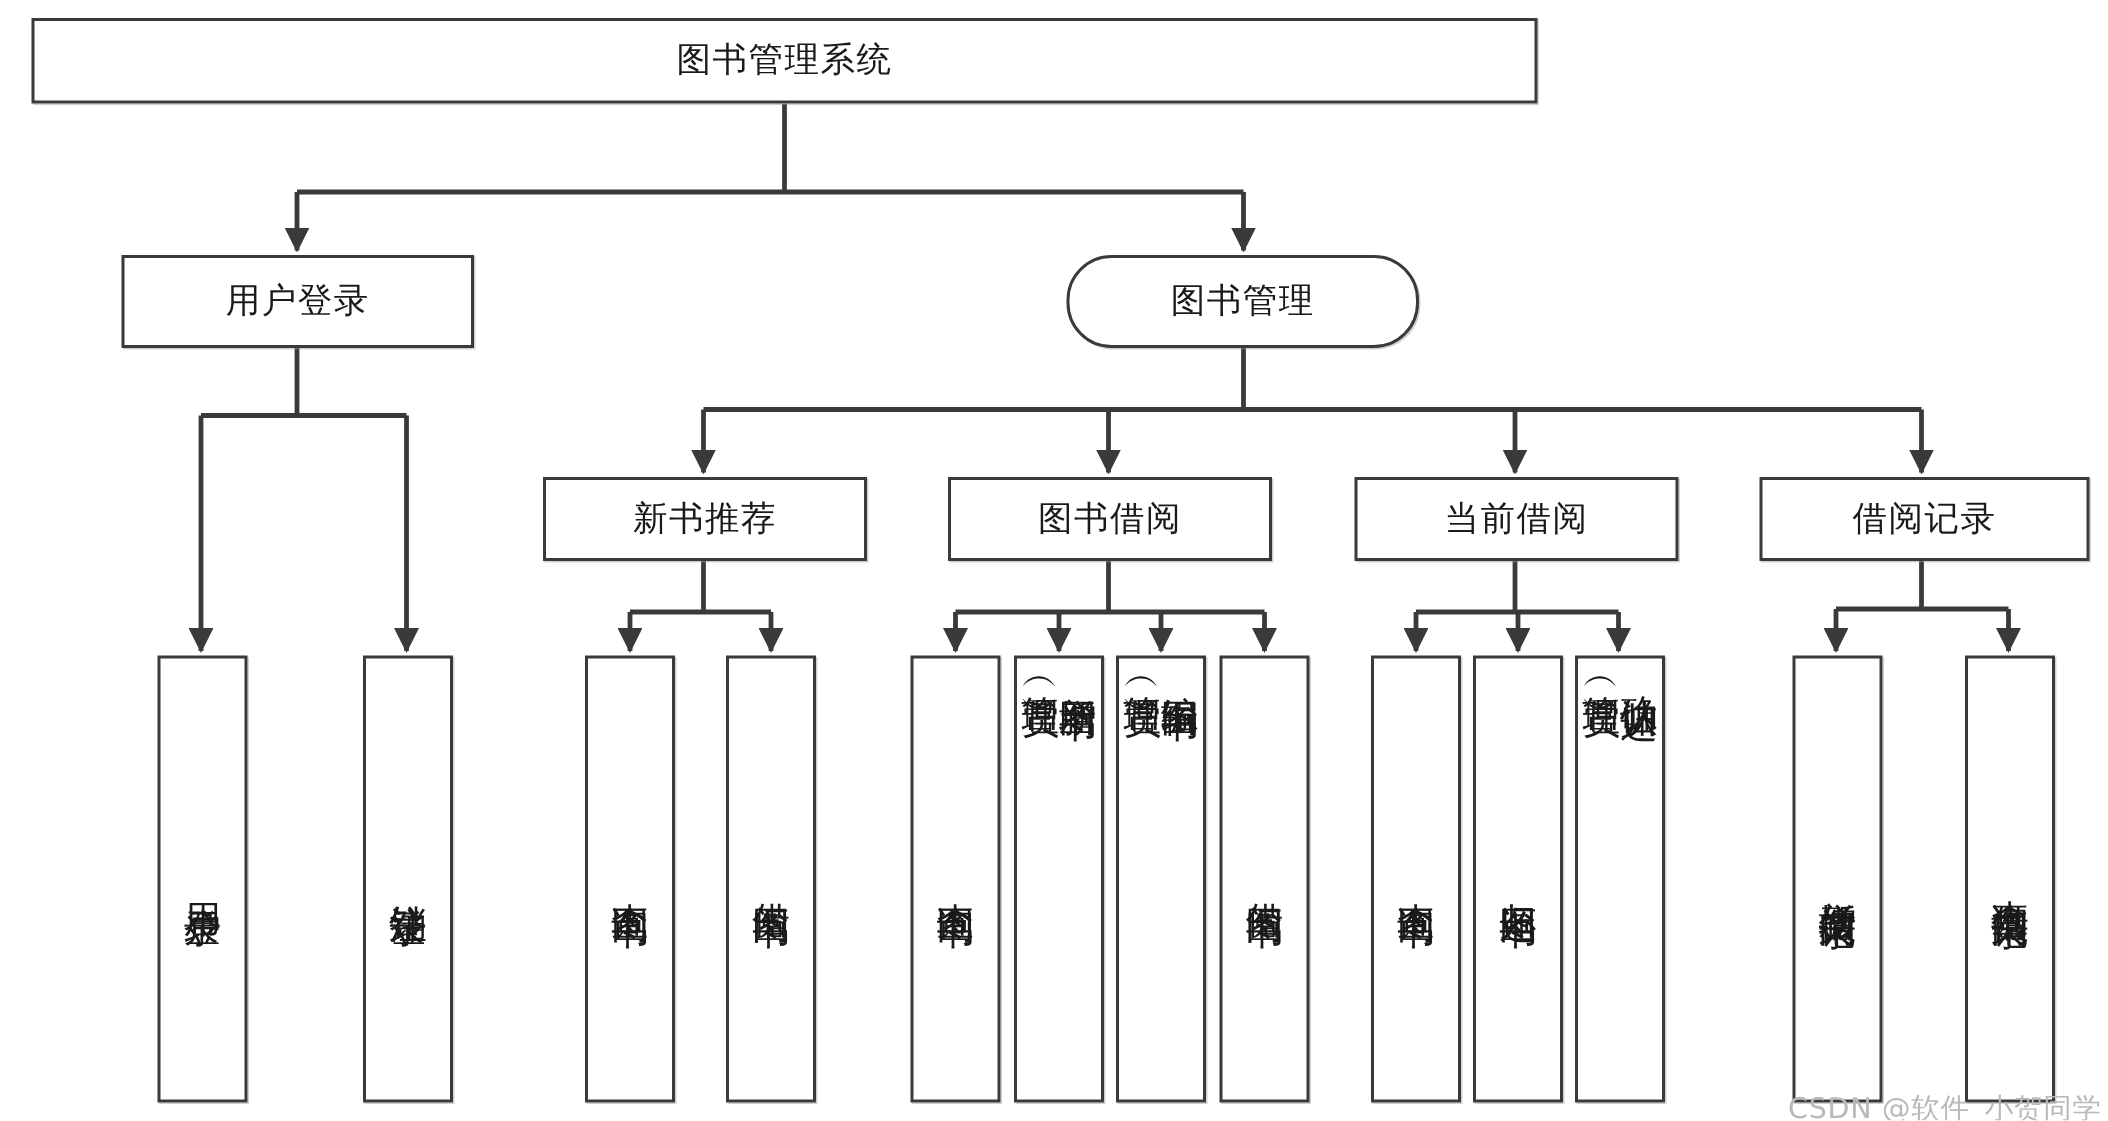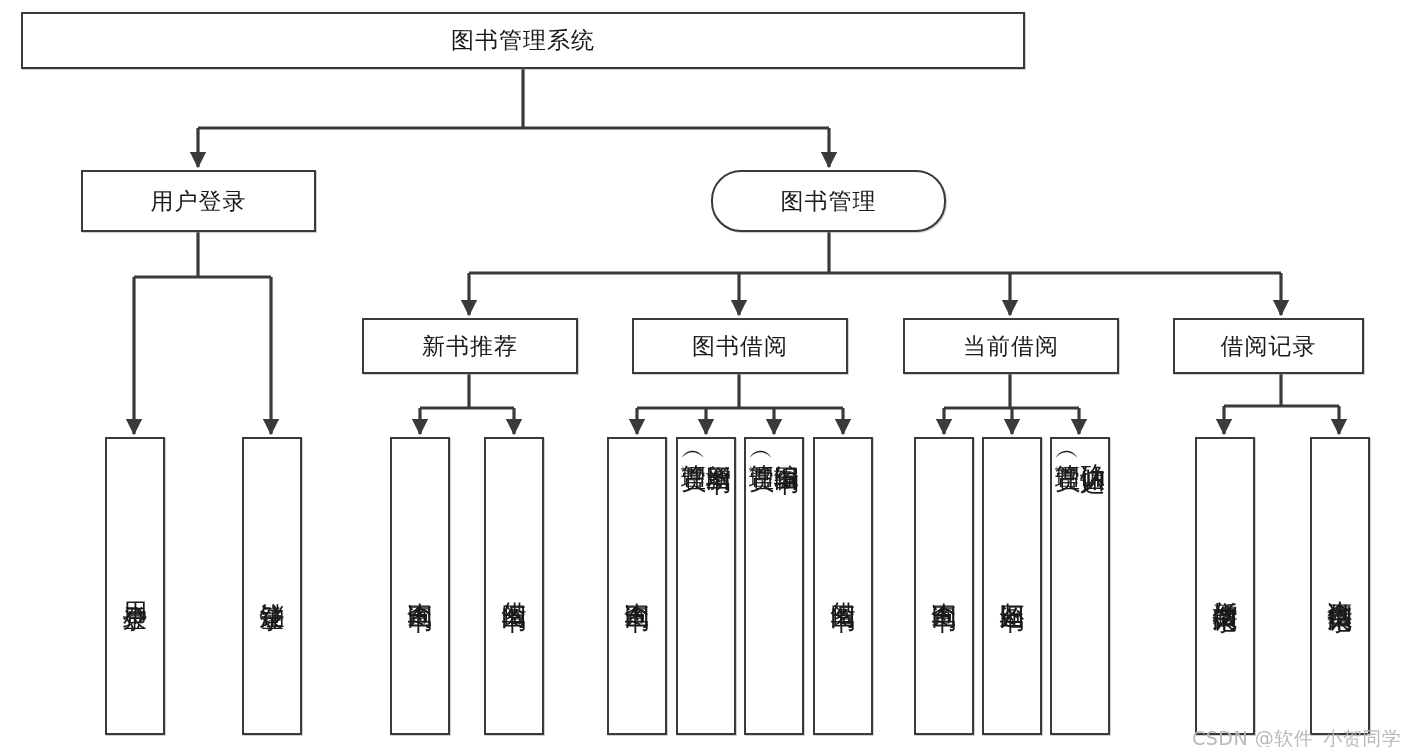--- a/index.html
+++ b/index.html
@@ -137,21 +137,21 @@
 
   <div class="node h" style="left:632px; top:318px; width:216px; height:56px;">
     <span class="lbl">图书借阅</span>
   </div>
   <div class="node h" style="left:362px; top:318px; width:216px; height:56px;">
     <span class="lbl">新书推荐</span>
   </div>
   <div class="node h" style="left:903px; top:318px; width:216px; height:56px;">
     <span class="lbl">当前借阅</span>
   </div>
-  <div class="node h" style="left:1173px; top:318px; width:191px; height:56px;">
+  <div class="node h" style="left:1173px; top:318px; width:220px; height:56px;">
     <span class="lbl">借阅记录</span>
   </div>
 
   <div class="node v mid" style="left:105px; top:437px; width:60px; height:298px;">
     <span class="lbl">用户登录</span>
   </div>
   <div class="node v mid" style="left:242px; top:437px; width:60px; height:298px;">
     <span class="lbl">注销登录</span>
   </div>
 

